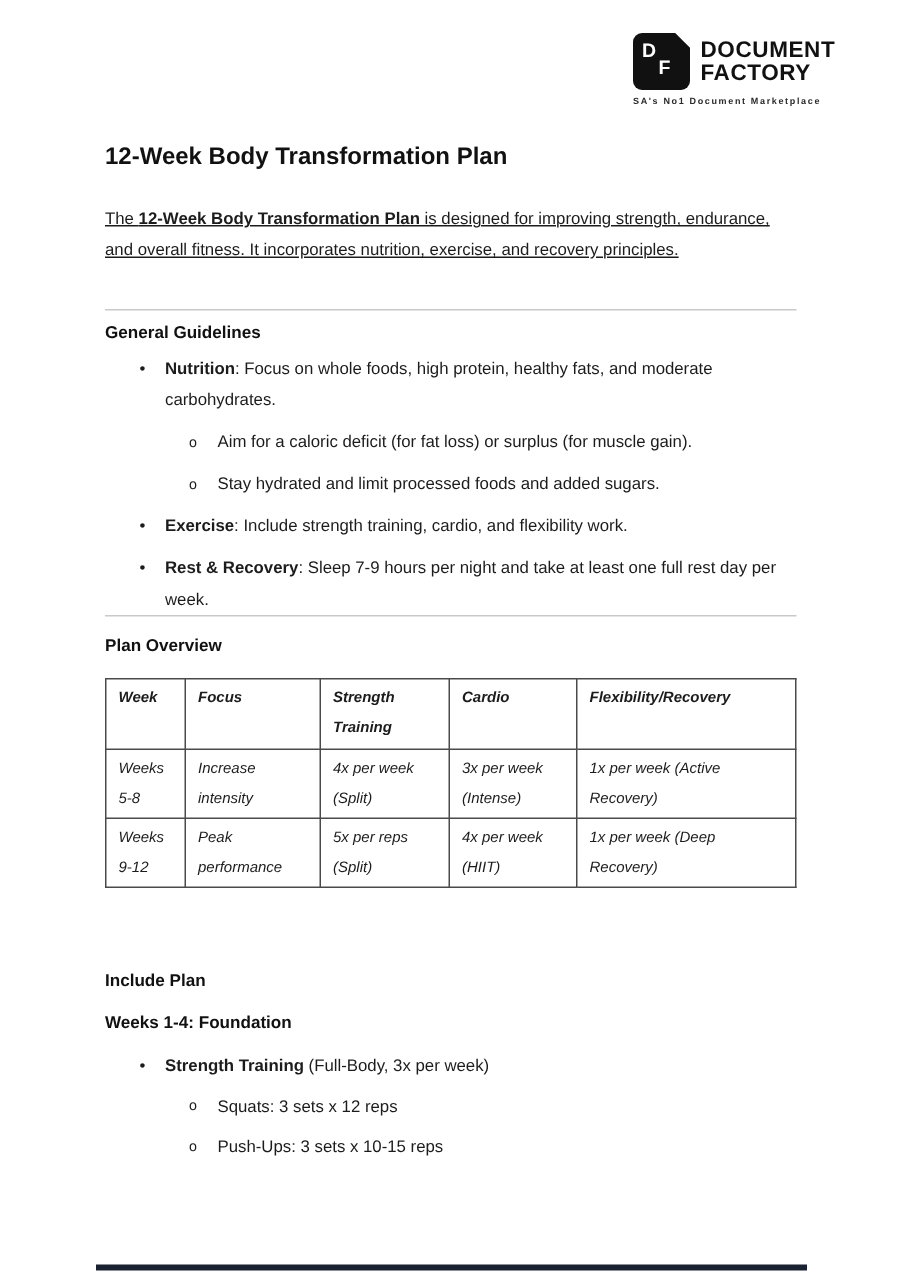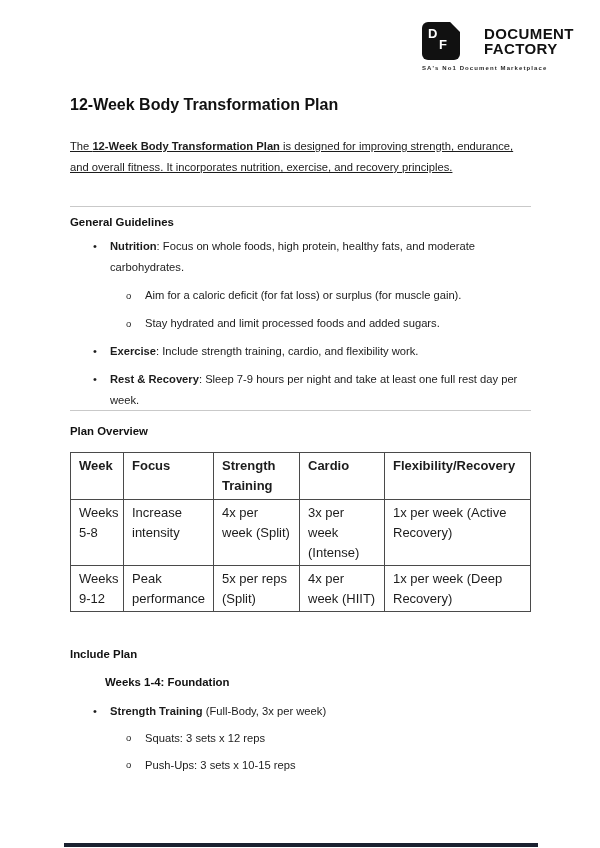--- a/index.html
+++ b/index.html
@@ -13,55 +13,55 @@
   .logo { position: absolute; top: 22px; left: 422px; width: 124px; }
   .logo-row { display: flex; align-items: center; }
   .logo-mark {
     position: relative; width: 38px; height: 38px; background: #111111;
     border-radius: 6px; flex: 0 0 auto;
     clip-path: polygon(0 0, 74% 0, 100% 26%, 100% 100%, 0 100%);
   }
   .logo-mark .ltr { position: absolute; color: #ffffff; font-weight: bold; font-size: 13px; }
   .logo-mark .ltr-d { top: 4px; left: 6px; }
   .logo-mark .ltr-f { top: 15px; left: 17px; }
-  .logo-name { margin-left: 24px; font-weight: bold; font-size: 15px; line-height: 15px; letter-spacing: 0.4px; color: #111; }
+  .logo-name { margin-left: 7px; font-weight: bold; font-size: 15px; line-height: 15px; letter-spacing: 0.4px; color: #111; }
   .logo-tagline {
     margin-top: 5px; text-align: center; font-size: 6px; font-weight: bold;
     letter-spacing: 1.1px; color: #2a2a2a; white-space: nowrap;
   }
 
   
   .doc-title { position: absolute; top: 96px; left: 70px; font-size: 16px; font-weight: bold; color: #111; }
   .intro { position: absolute; top: 136px; left: 70px; width: 468px; font-size: 11.2px; line-height: 21px; text-decoration: underline; }
   .b { font-weight: bold; }
 
   .hr { position: absolute; left: 70px; width: 461px; height: 1px; background: #c9c9c9; }
   .hr-1 { top: 206px; }
   .hr-2 { top: 410px; }
 
   .sec-heading { position: absolute; left: 70px; font-size: 11.4px; font-weight: bold; color: #111; }
   .h-guidelines { top: 216px; }
   .h-overview { top: 425px; }
   .h-detailed { top: 648px; }
-  .h-weeks14 { top: 676px; margin-left: 35px; }
+  .h-weeks14 { top: 676px; }
 
   
   .list { position: absolute; left: 70px; width: 462px; font-size: 11.2px; line-height: 21px; }
   .list-guidelines { top: 236px; }
   .list-detailed { top: 701px; line-height: 20px; }
   .li { position: relative; padding-left: 40px; margin-bottom: 7px; }
   .li .marker { position: absolute; left: 23px; top: 0; }
   .li-sub { position: relative; padding-left: 75px; margin-bottom: 7px; }
   .li-sub .marker { position: absolute; left: 56px; top: 0; font-size: 9.5px; }
 
   
   .plan-table {
     position: absolute; top: 452px; left: 70px; width: 460px;
     border-collapse: collapse; table-layout: fixed;
-    font-size: 13px; color: #1c1c1c;
+    font-size: 10px; color: #1c1c1c; font-style: italic;
   }
   .plan-table th, .plan-table td {
     border: 1px solid #4a4a4a; vertical-align: top; text-align: left;
     padding: 3px 8px 2px 8px; line-height: 20px; font-weight: normal;
   }
   .plan-table th { font-weight: bold; height: 41px; }
   .plan-table td { height: 40px; }
   .col-week { width: 53px; } .col-focus { width: 90px; } .col-strength { width: 86px; }
   .col-cardio { width: 85px; } .col-flex { width: 146px; }
 

